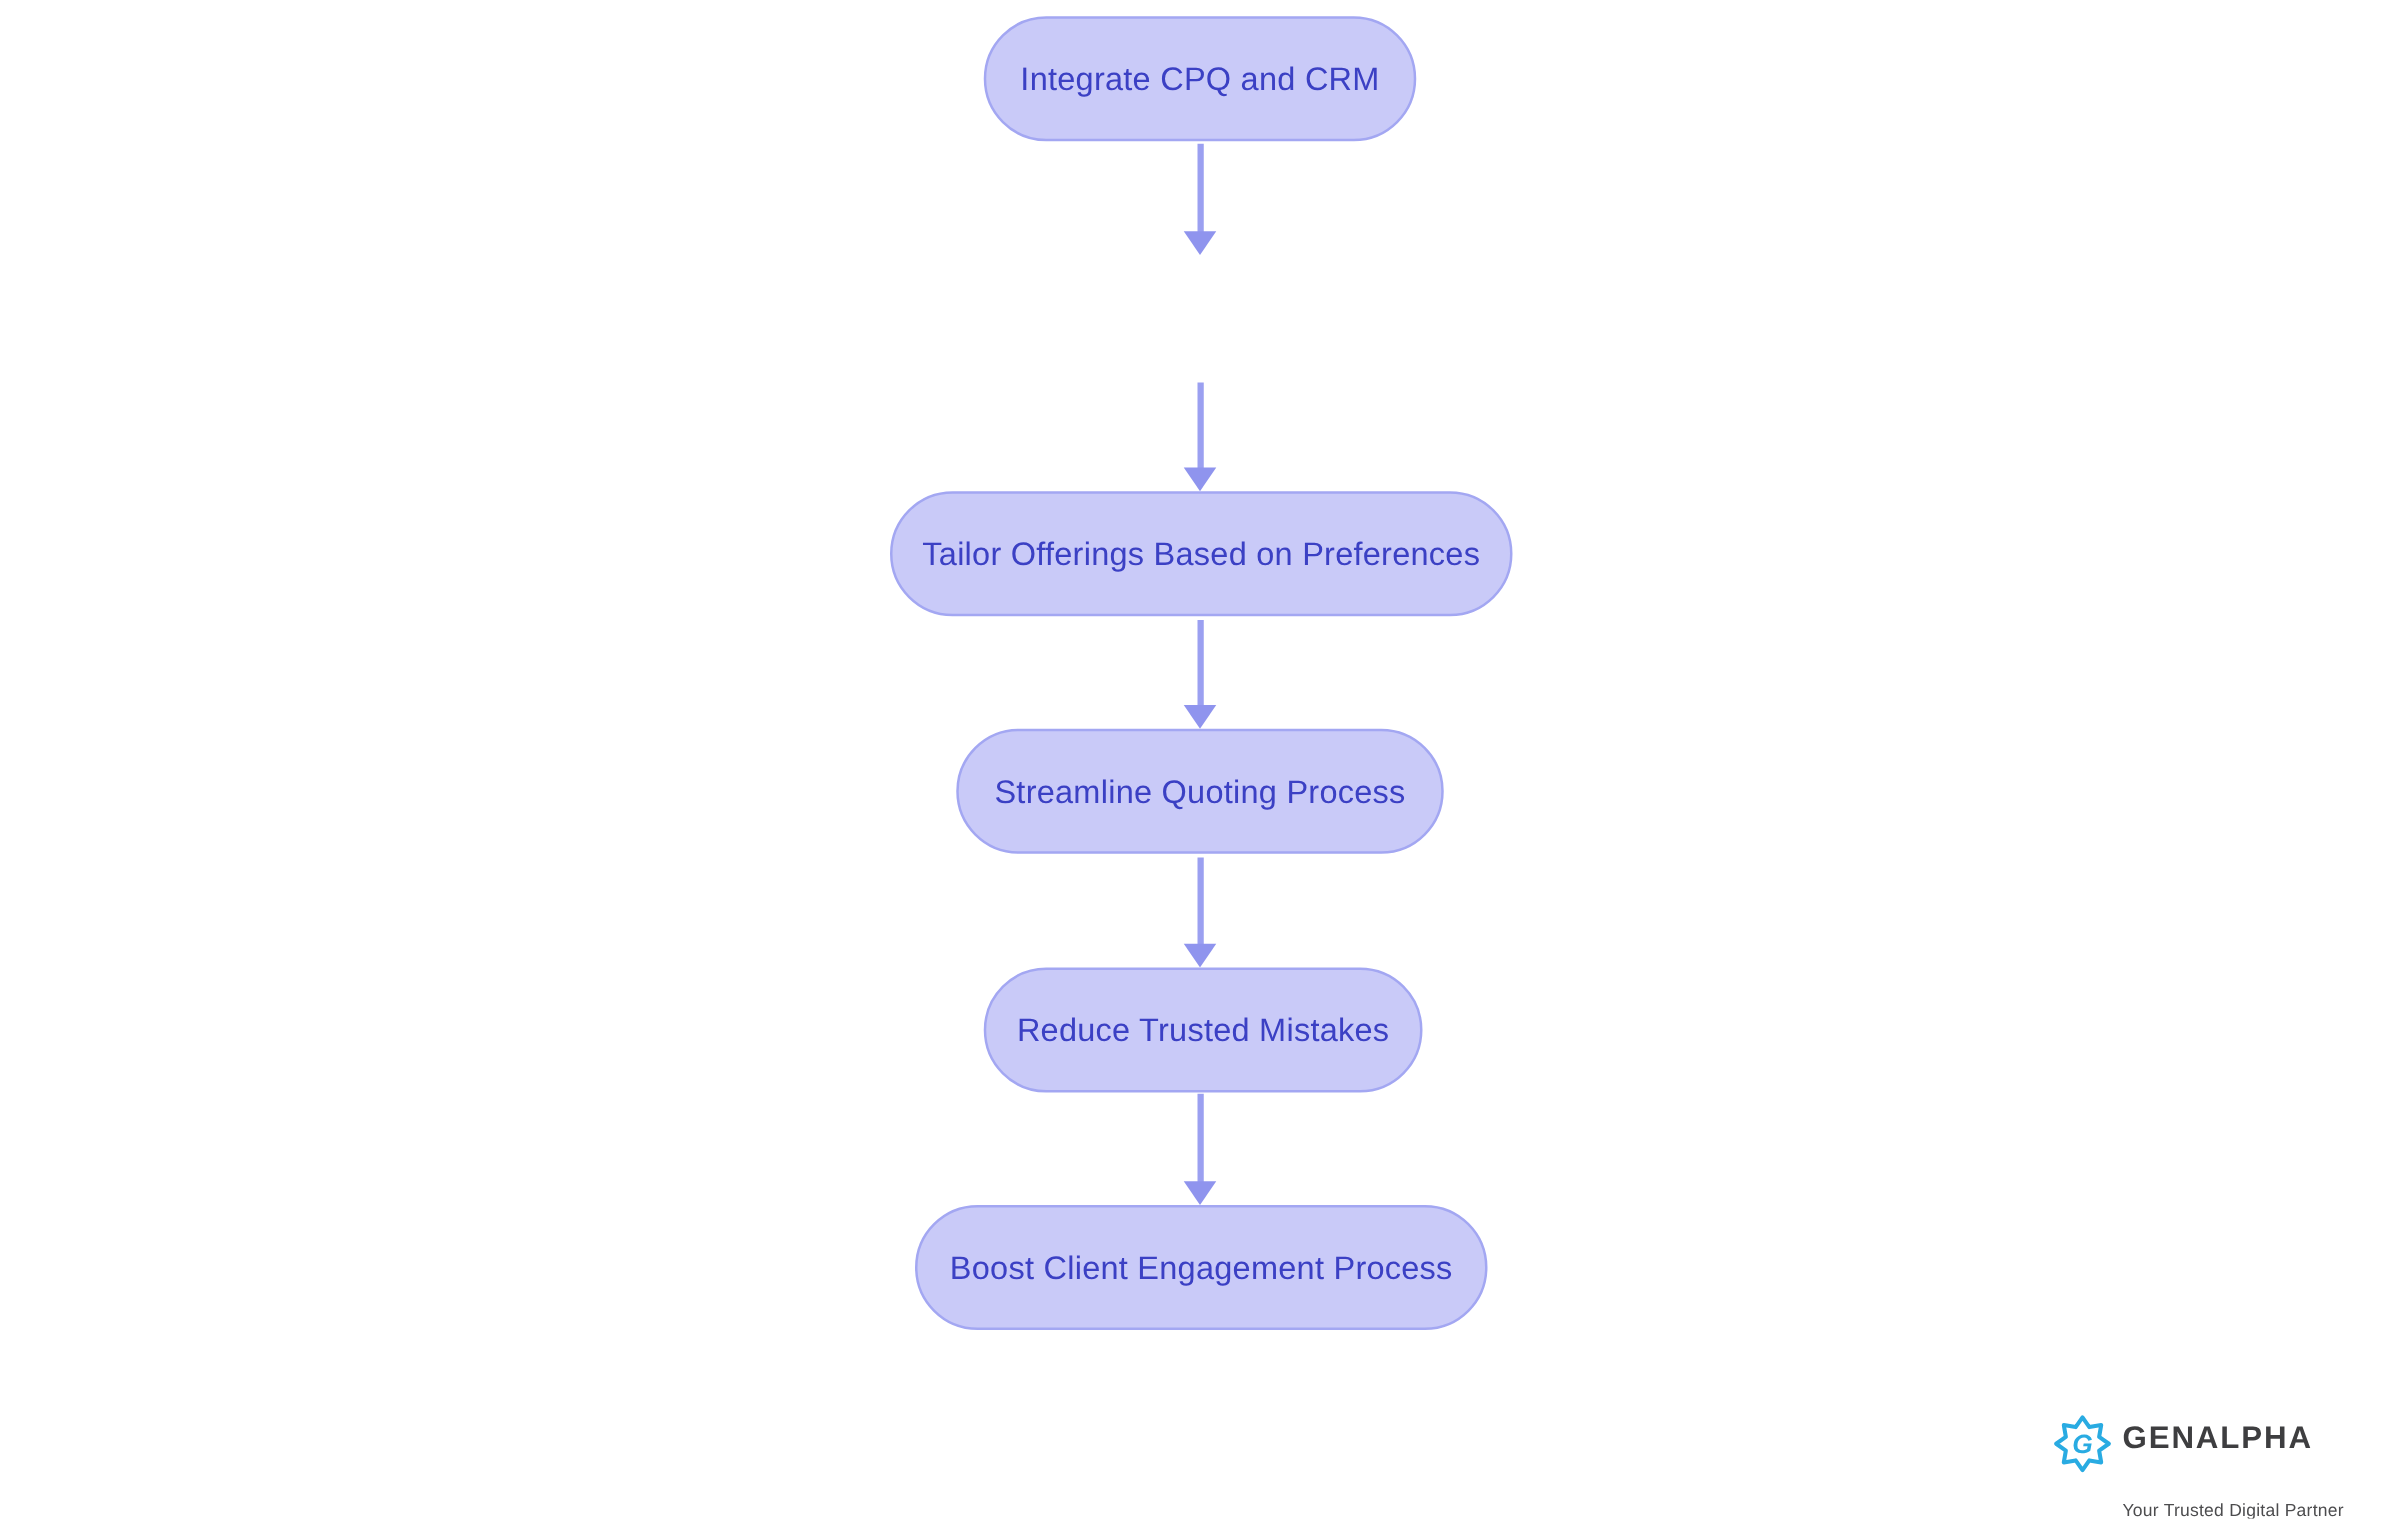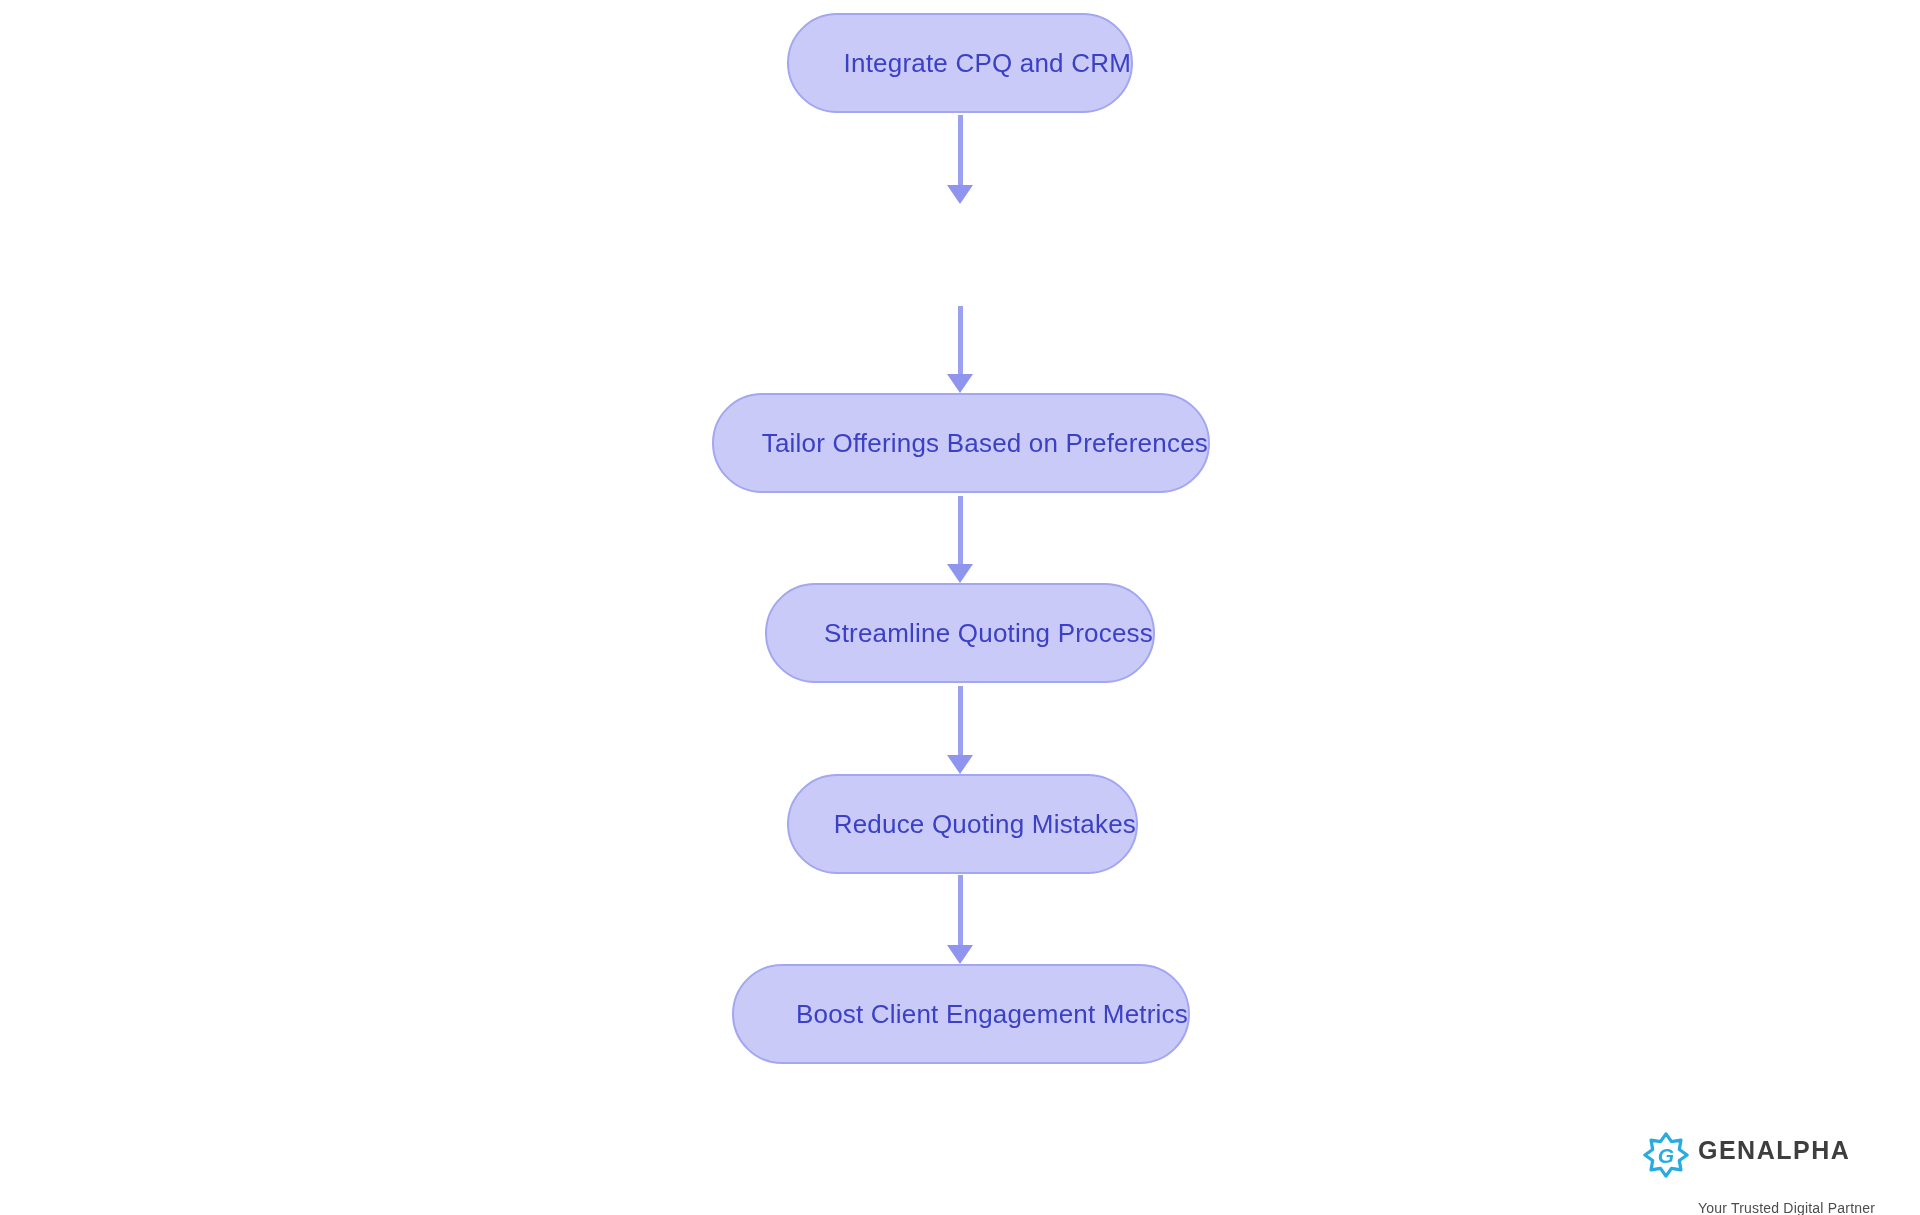--- a/index.html
+++ b/index.html
@@ -22,21 +22,21 @@
     font-family:"Liberation Sans", sans-serif;
   }
   .node{
     position:absolute;
     height:100px;
     box-sizing:border-box;
     border:2px solid var(--node-border);
     border-radius:52px;
     background:var(--node-fill);
     color:var(--node-text);
-    display:flex;align-items:center;justify-content:flex-end;
+    display:flex;align-items:center;justify-content:center;
     font-size:26px;
     letter-spacing:0.2px;
     white-space:nowrap;
   }
   #node-1{left:787px;top:13px;width:346px;}
   #node-2{left:753px;top:204px;width:406px;}
   #node-3{left:712px;top:393px;width:498px;}
   #node-4{left:765px;top:583px;width:390px;}
   #node-5{left:787px;top:774px;width:351px;}
   #node-6{left:732px;top:964px;width:458px;}
@@ -112,30 +112,30 @@
   <div class="node" id="node-4">
     <span>Streamline Quoting Process</span>
   </div>
 
   <div class="arrow" id="arrow-4">
     <div class="shaft"></div>
     <div class="head"></div>
   </div>
 
   <div class="node" id="node-5">
-    <span>Reduce Quoting Mistakes</span>
+    <span>Reduce Trusted Mistakes</span>
   </div>
 
   <div class="arrow" id="arrow-5">
     <div class="shaft"></div>
     <div class="head"></div>
   </div>
 
   <div class="node" id="node-6">
-    <span>Boost Client Engagement Metrics</span>
+    <span>Boost Client Engagement Process</span>
   </div>
 
   <div class="logo">
     <svg class="logo-gear" viewBox="0 0 48 48" aria-hidden="true">
       <polygon class="gear-path" points="46,24 37.9,29.7 39.6,39.6 29.7,37.9 24,46 18.3,37.9 8.4,39.6 10.1,29.7 2,24 10.1,18.3 8.4,8.4 18.3,10.1 24,2 29.7,10.1 39.6,8.4 37.9,18.3"></polygon>
       <text class="gear-letter" x="24" y="32" text-anchor="middle">G</text>
     </svg>
     <div class="logo-text">
       <span class="brand-name">GENALPHA</span>
       <span class="brand-tagline">Your Trusted Digital Partner</span>

